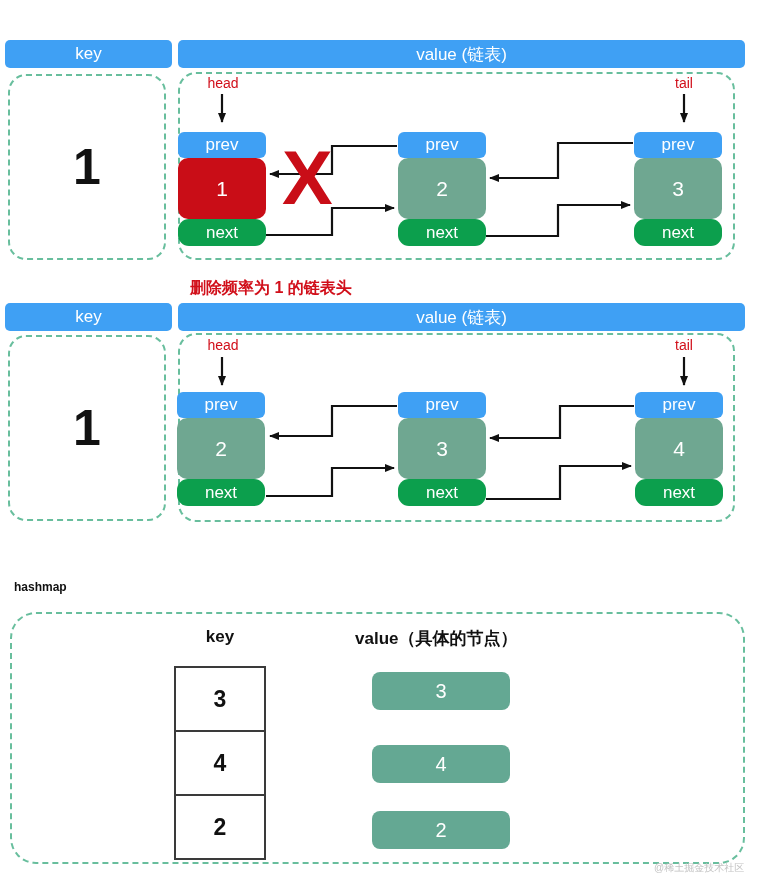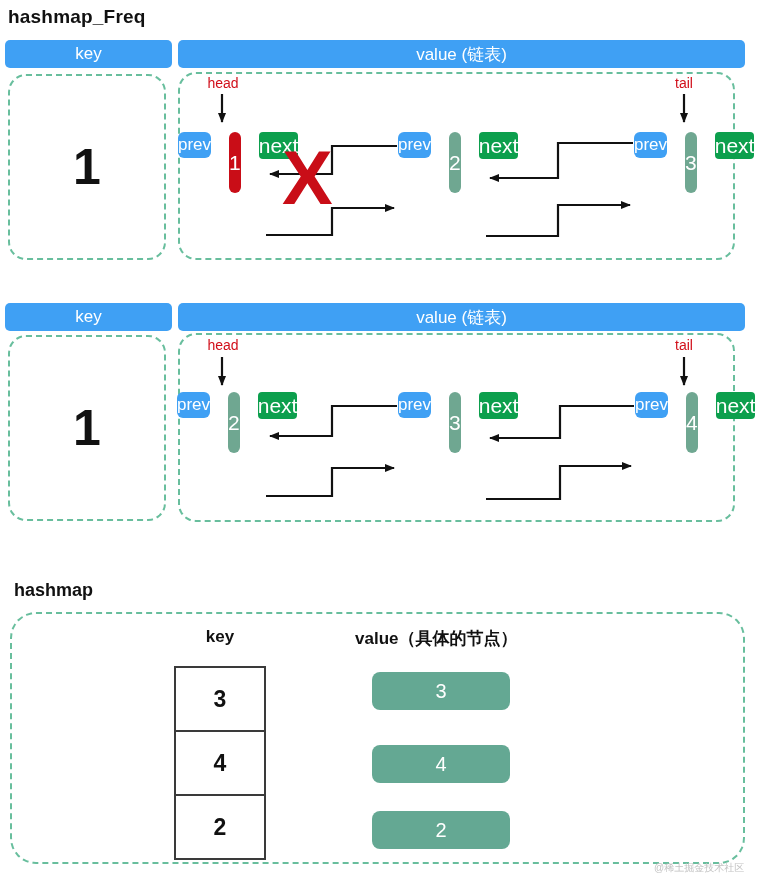--- a/index.html
+++ b/index.html
@@ -13,49 +13,48 @@
   }
   .abs{position:absolute;}
   .page-title{left:8px;top:6px;font-size:19px;font-weight:bold;letter-spacing:.2px;}
   .hdr{
     height:28px;background:var(--blue);color:#fff;border-radius:5px;
     display:flex;align-items:center;justify-content:center;font-size:17px;
   }
   .dash{border:2.5px dashed var(--dash);border-radius:18px;box-sizing:border-box;background:transparent;}
   .keybox{display:flex;align-items:center;justify-content:center;}
   .bigkey{font-size:50px;font-weight:bold;line-height:1;}
-  .node{width:88px;display:flex;gap:18px;z-index:4;}
+  .node{width:88px;display:flex;flex-direction:column;gap:0;z-index:4;}
   .ptab{height:26px;background:var(--blue);color:#fff;border-radius:6px;
         display:flex;align-items:center;justify-content:center;font-size:17px;}
-  .ntab{height:27px;background:var(--green);color:#fff;border-radius:4px;
-        display:flex;align-items:center;justify-content:center;font-size:21px;}
+  .ntab{height:27px;background:var(--green);color:#fff;border-radius:11px;
+        display:flex;align-items:center;justify-content:center;font-size:17px;}
   .nbody{height:61px;background:var(--teal);color:#fff;border-radius:10px;
         display:flex;align-items:center;justify-content:center;font-size:21px;}
   .nbody.red{background:var(--red);}
   .redlbl{width:40px;text-align:center;color:var(--redtext);font-weight:normal;font-size:14px;z-index:5;}
   .caption{color:var(--redtext);font-weight:bold;font-size:16px;z-index:5;}
   .xmark{color:var(--red);font-weight:900;font-size:76px;line-height:1;z-index:6;
          font-family:"Liberation Sans",sans-serif;}
   .overlay{position:absolute;left:0;top:0;z-index:5;pointer-events:none;}
-  .section-title{font-size:18px;font-weight:bold;}
+  .section-title{font-size:12px;font-weight:bold;}
   .hm-hdr{font-size:17px;font-weight:bold;}
   .hm-table{width:92px;border:2px solid #3a3a3a;box-sizing:border-box;background:#fff;z-index:4;}
   .hm-cell{height:62px;display:flex;align-items:center;justify-content:center;
            font-size:23px;font-weight:bold;}
   .hm-cell + .hm-cell{border-top:2px solid #3a3a3a;}
   .pill{width:138px;height:38px;background:#64A893;border-radius:8px;color:#fff;
         display:flex;align-items:center;justify-content:center;font-size:20px;z-index:4;}
   .watermark{color:#c2c2c2;font-size:10px;z-index:5;margin-top:19px;}
 </style>
 </head>
 <body>
 
 <div class="canvas">
 
-  <div class="abs page-title">hashmap_Freq</div>
 
   <div class="abs hdr" style="left:5px;top:40px;width:167px">key</div>
   <div class="abs hdr" style="left:178px;top:40px;width:567px">value (链表)</div>
 
   <div class="abs dash keybox" style="left:8px;top:74px;width:158px;height:186px">
     <span class="bigkey">1</span>
   </div>
   <div class="abs dash" style="left:178px;top:72px;width:557px;height:188px"></div>
 
   <span class="abs redlbl" style="left:203px;top:75px">head</span>
@@ -74,20 +73,21 @@
   </div>
 
   <div class="abs node" style="left:634px;top:132px">
     <div class="ptab">prev</div>
     <div class="nbody">3</div>
     <div class="ntab">next</div>
   </div>
 
   <div class="abs xmark" style="left:282px;top:140px">X</div>
 
+  <div class="abs caption" style="left:190px;top:278px">删除频率为 1 的链表头</div>
 
   <div class="abs hdr" style="left:5px;top:303px;width:167px">key</div>
   <div class="abs hdr" style="left:178px;top:303px;width:567px">value (链表)</div>
 
   <div class="abs dash keybox" style="left:8px;top:335px;width:158px;height:186px">
     <span class="bigkey">1</span>
   </div>
   <div class="abs dash" style="left:178px;top:333px;width:557px;height:189px"></div>
 
   <span class="abs redlbl" style="left:203px;top:337px">head</span>

